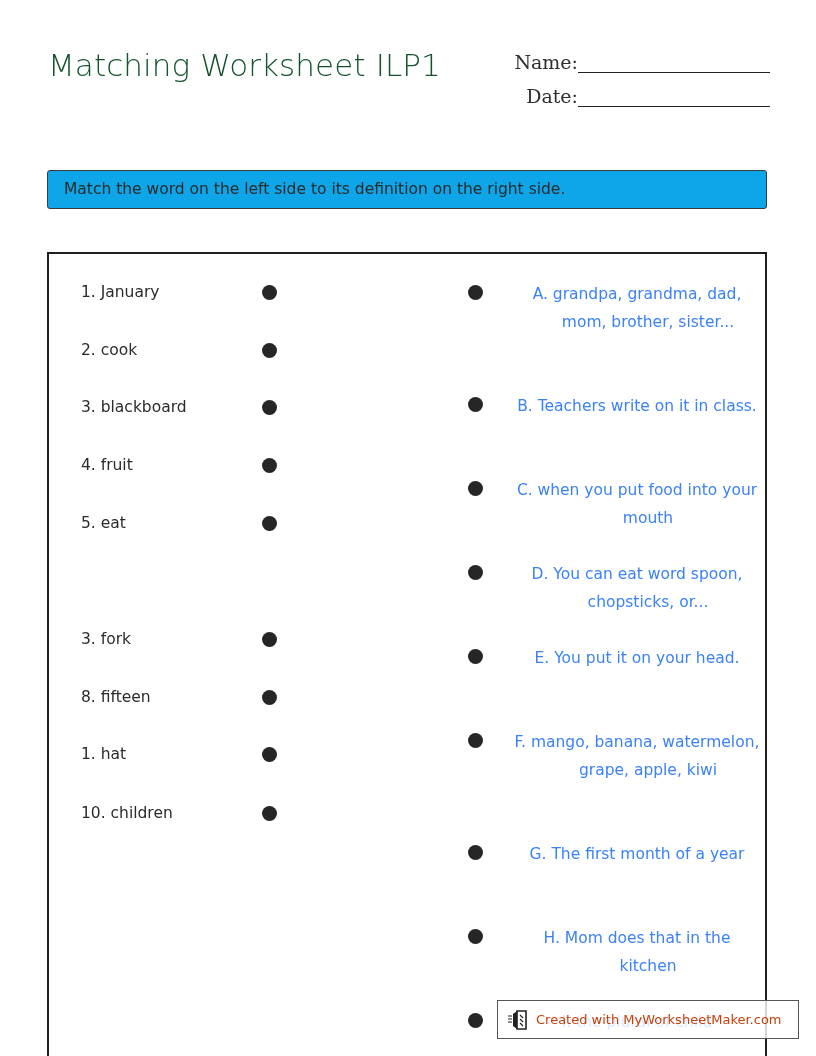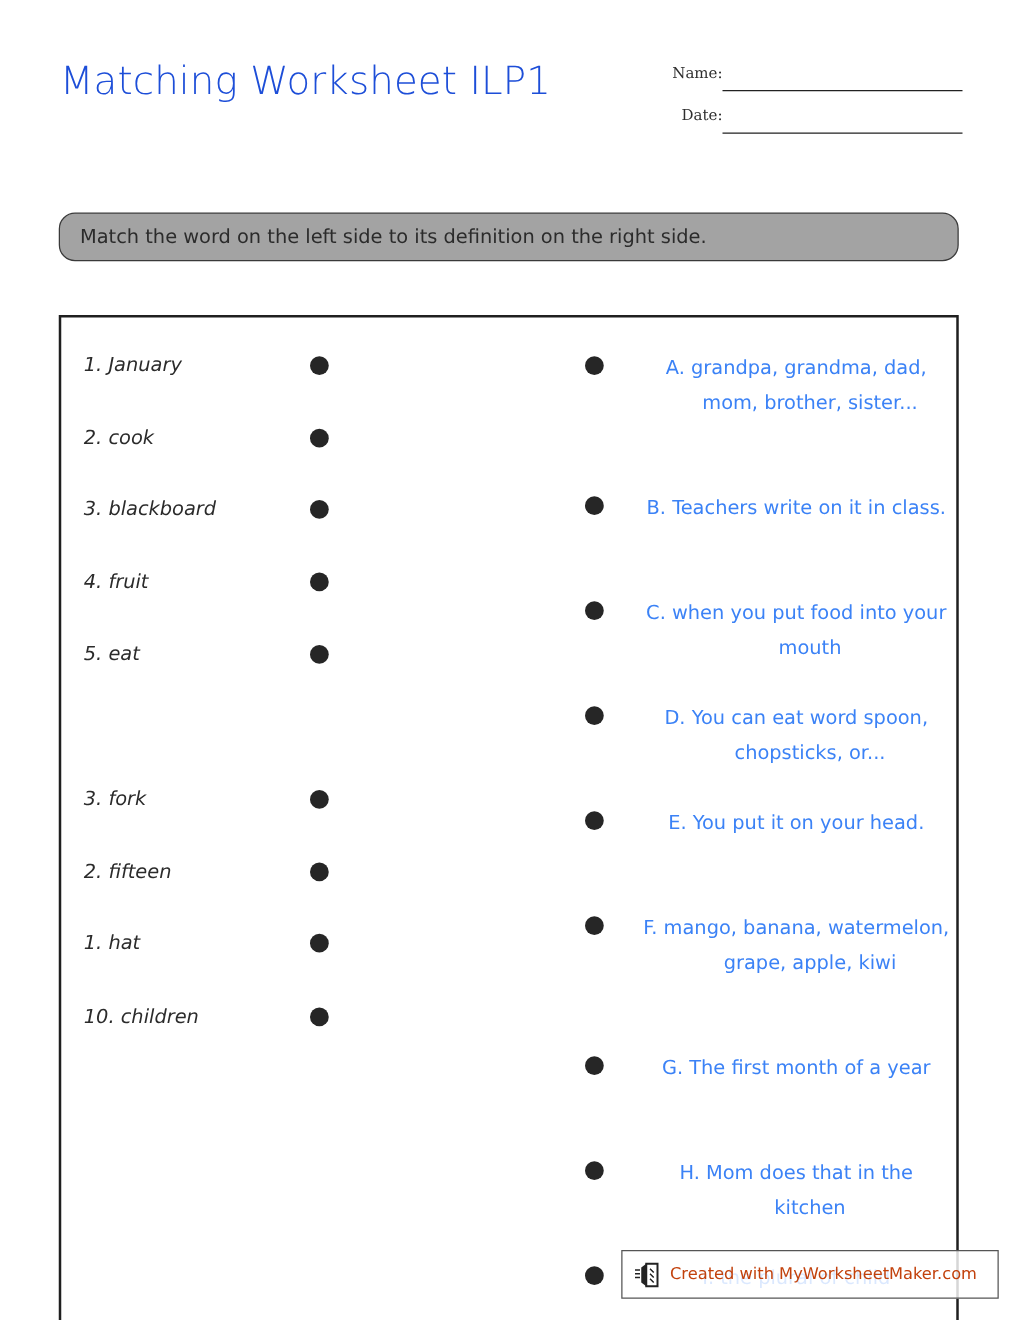--- a/index.html
+++ b/index.html
@@ -31,63 +31,63 @@
     width: 816px;
     height: 140px;
   }
   .page-title {
     position: absolute;
     left: 48px;
     top: 47px;
     font-family: "DejaVu Sans", sans-serif;
     font-size: 31px;
     font-weight: 300;
-    color: #1d4ed8;
+    color: #14532d;
     letter-spacing: 0.1px;
     white-space: nowrap;
   }
 
   .namedate {
     position: absolute;
     left: 508px;
     top: 48px;
     width: 262px;
   }
   .nd-row {
     position: relative;
     height: 34px;
   }
   .nd-label {
     position: absolute;
     right: 192px;
     top: 3px;
     font-family: "DejaVu Serif", serif;
-    font-size: 12px;
+    font-size: 19px;
     color: #2e2e2e;
     white-space: nowrap;
   }
   .nd-line {
     position: absolute;
     left: 70px;
     right: 0;
     top: 24px;
     border-bottom: 1.6px solid #222222;
   }
 
   
   .instruction-box {
     position: absolute;
     left: 47px;
     top: 170px;
     width: 720px;
     height: 39px;
     border: 1.4px solid #3a3a3a;
-    border-radius: 13px;
+    border-radius: 3px;
     box-sizing: border-box;
-    background: #a3a3a3;
+    background: #0ea5e9;
   }
   .instruction-text {
     position: absolute;
     left: 16px;
     top: 9px;
     font-size: 15.5px;
     font-weight: 400;
     color: #2b2b2b;
     white-space: nowrap;
   }
@@ -108,24 +108,23 @@
   
   .left-col {
     position: absolute;
     left: 0;
     top: 0;
     width: 320px;
     height: 100%;
   }
   .left-item {
     position: absolute;
-    left: 18px;
+    left: 32px;
     width: 290px;
     height: 22px;
-    font-style: italic;
   }
   .left-label {
     position: absolute;
     left: 0;
     top: 0;
     font-size: 15.5px;
     color: #2b2b2b;
     white-space: nowrap;
     line-height: 22px;
   }
@@ -243,21 +242,21 @@
         </div>
         <div class="left-item" style="top: 258px;">
           <span class="left-label">5. eat</span>
           <span class="dot left-dot"></span>
         </div>
         <div class="left-item" style="top: 374px;">
           <span class="left-label">3. fork</span>
           <span class="dot left-dot"></span>
         </div>
         <div class="left-item" style="top: 432px;">
-          <span class="left-label">2. fifteen</span>
+          <span class="left-label">8. fifteen</span>
           <span class="dot left-dot"></span>
         </div>
         <div class="left-item" style="top: 489px;">
           <span class="left-label">1. hat</span>
           <span class="dot left-dot"></span>
         </div>
         <div class="left-item" style="top: 548px;">
           <span class="left-label">10. children</span>
           <span class="dot left-dot"></span>
         </div>

